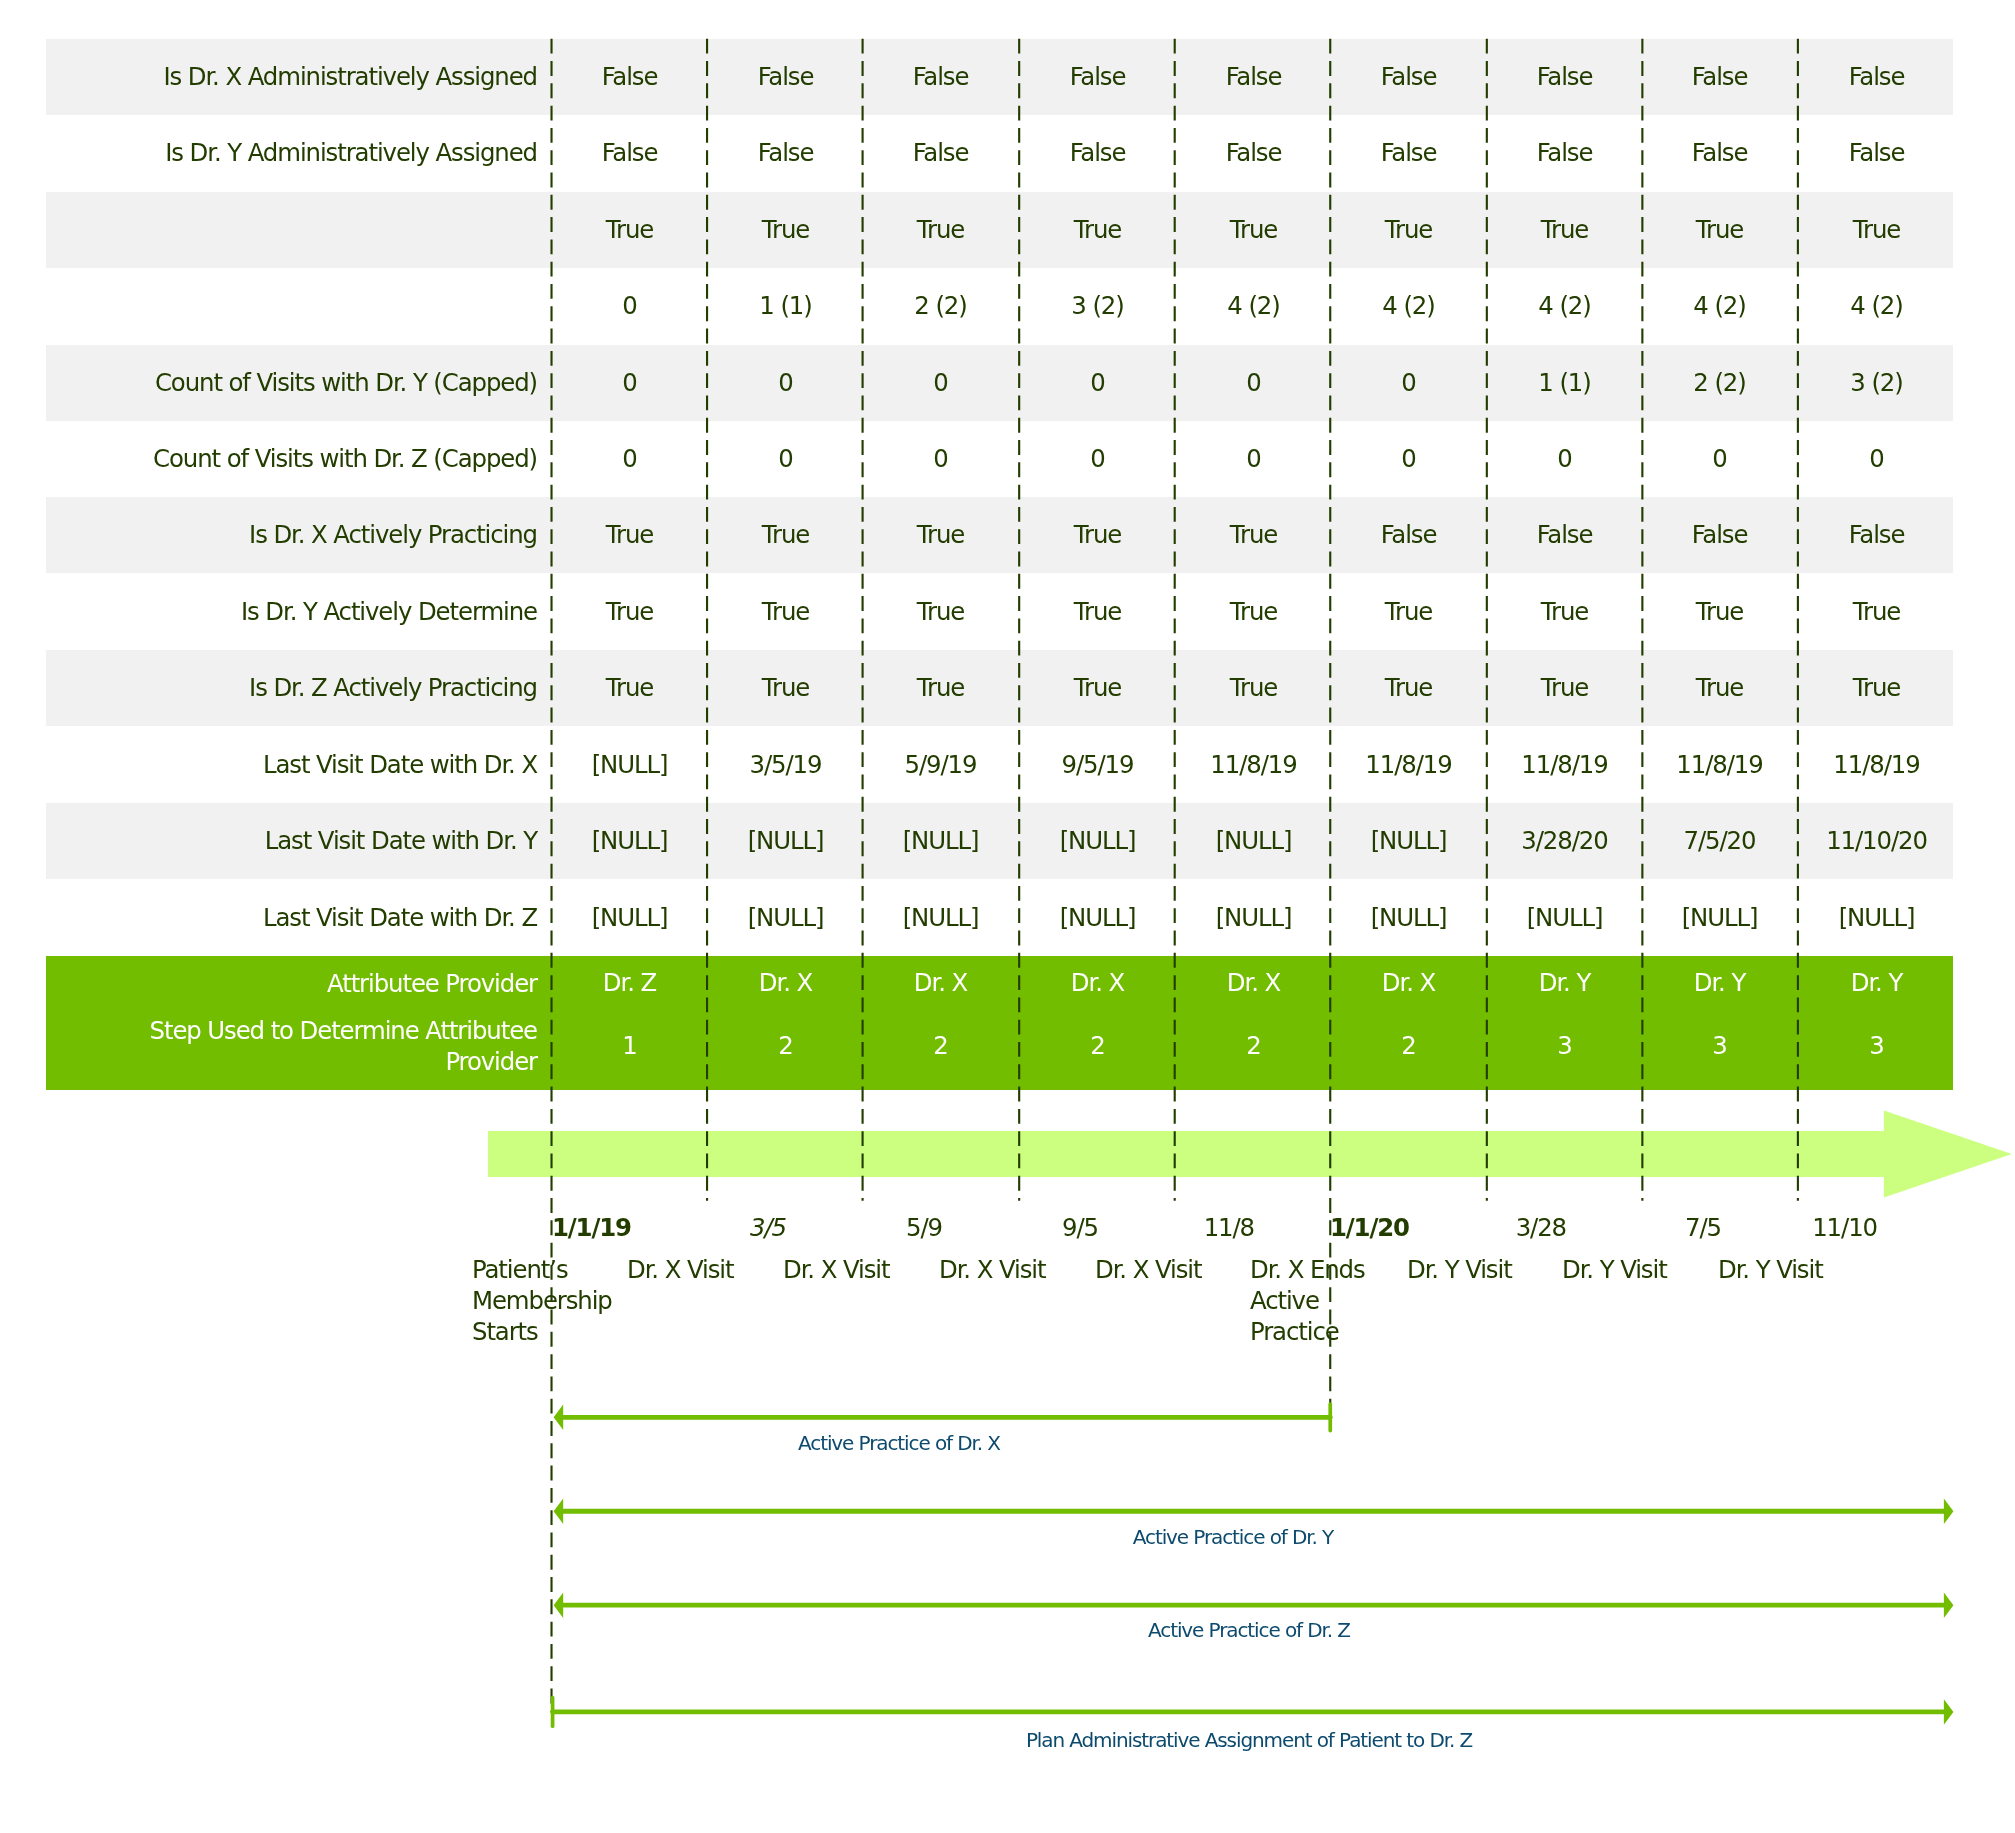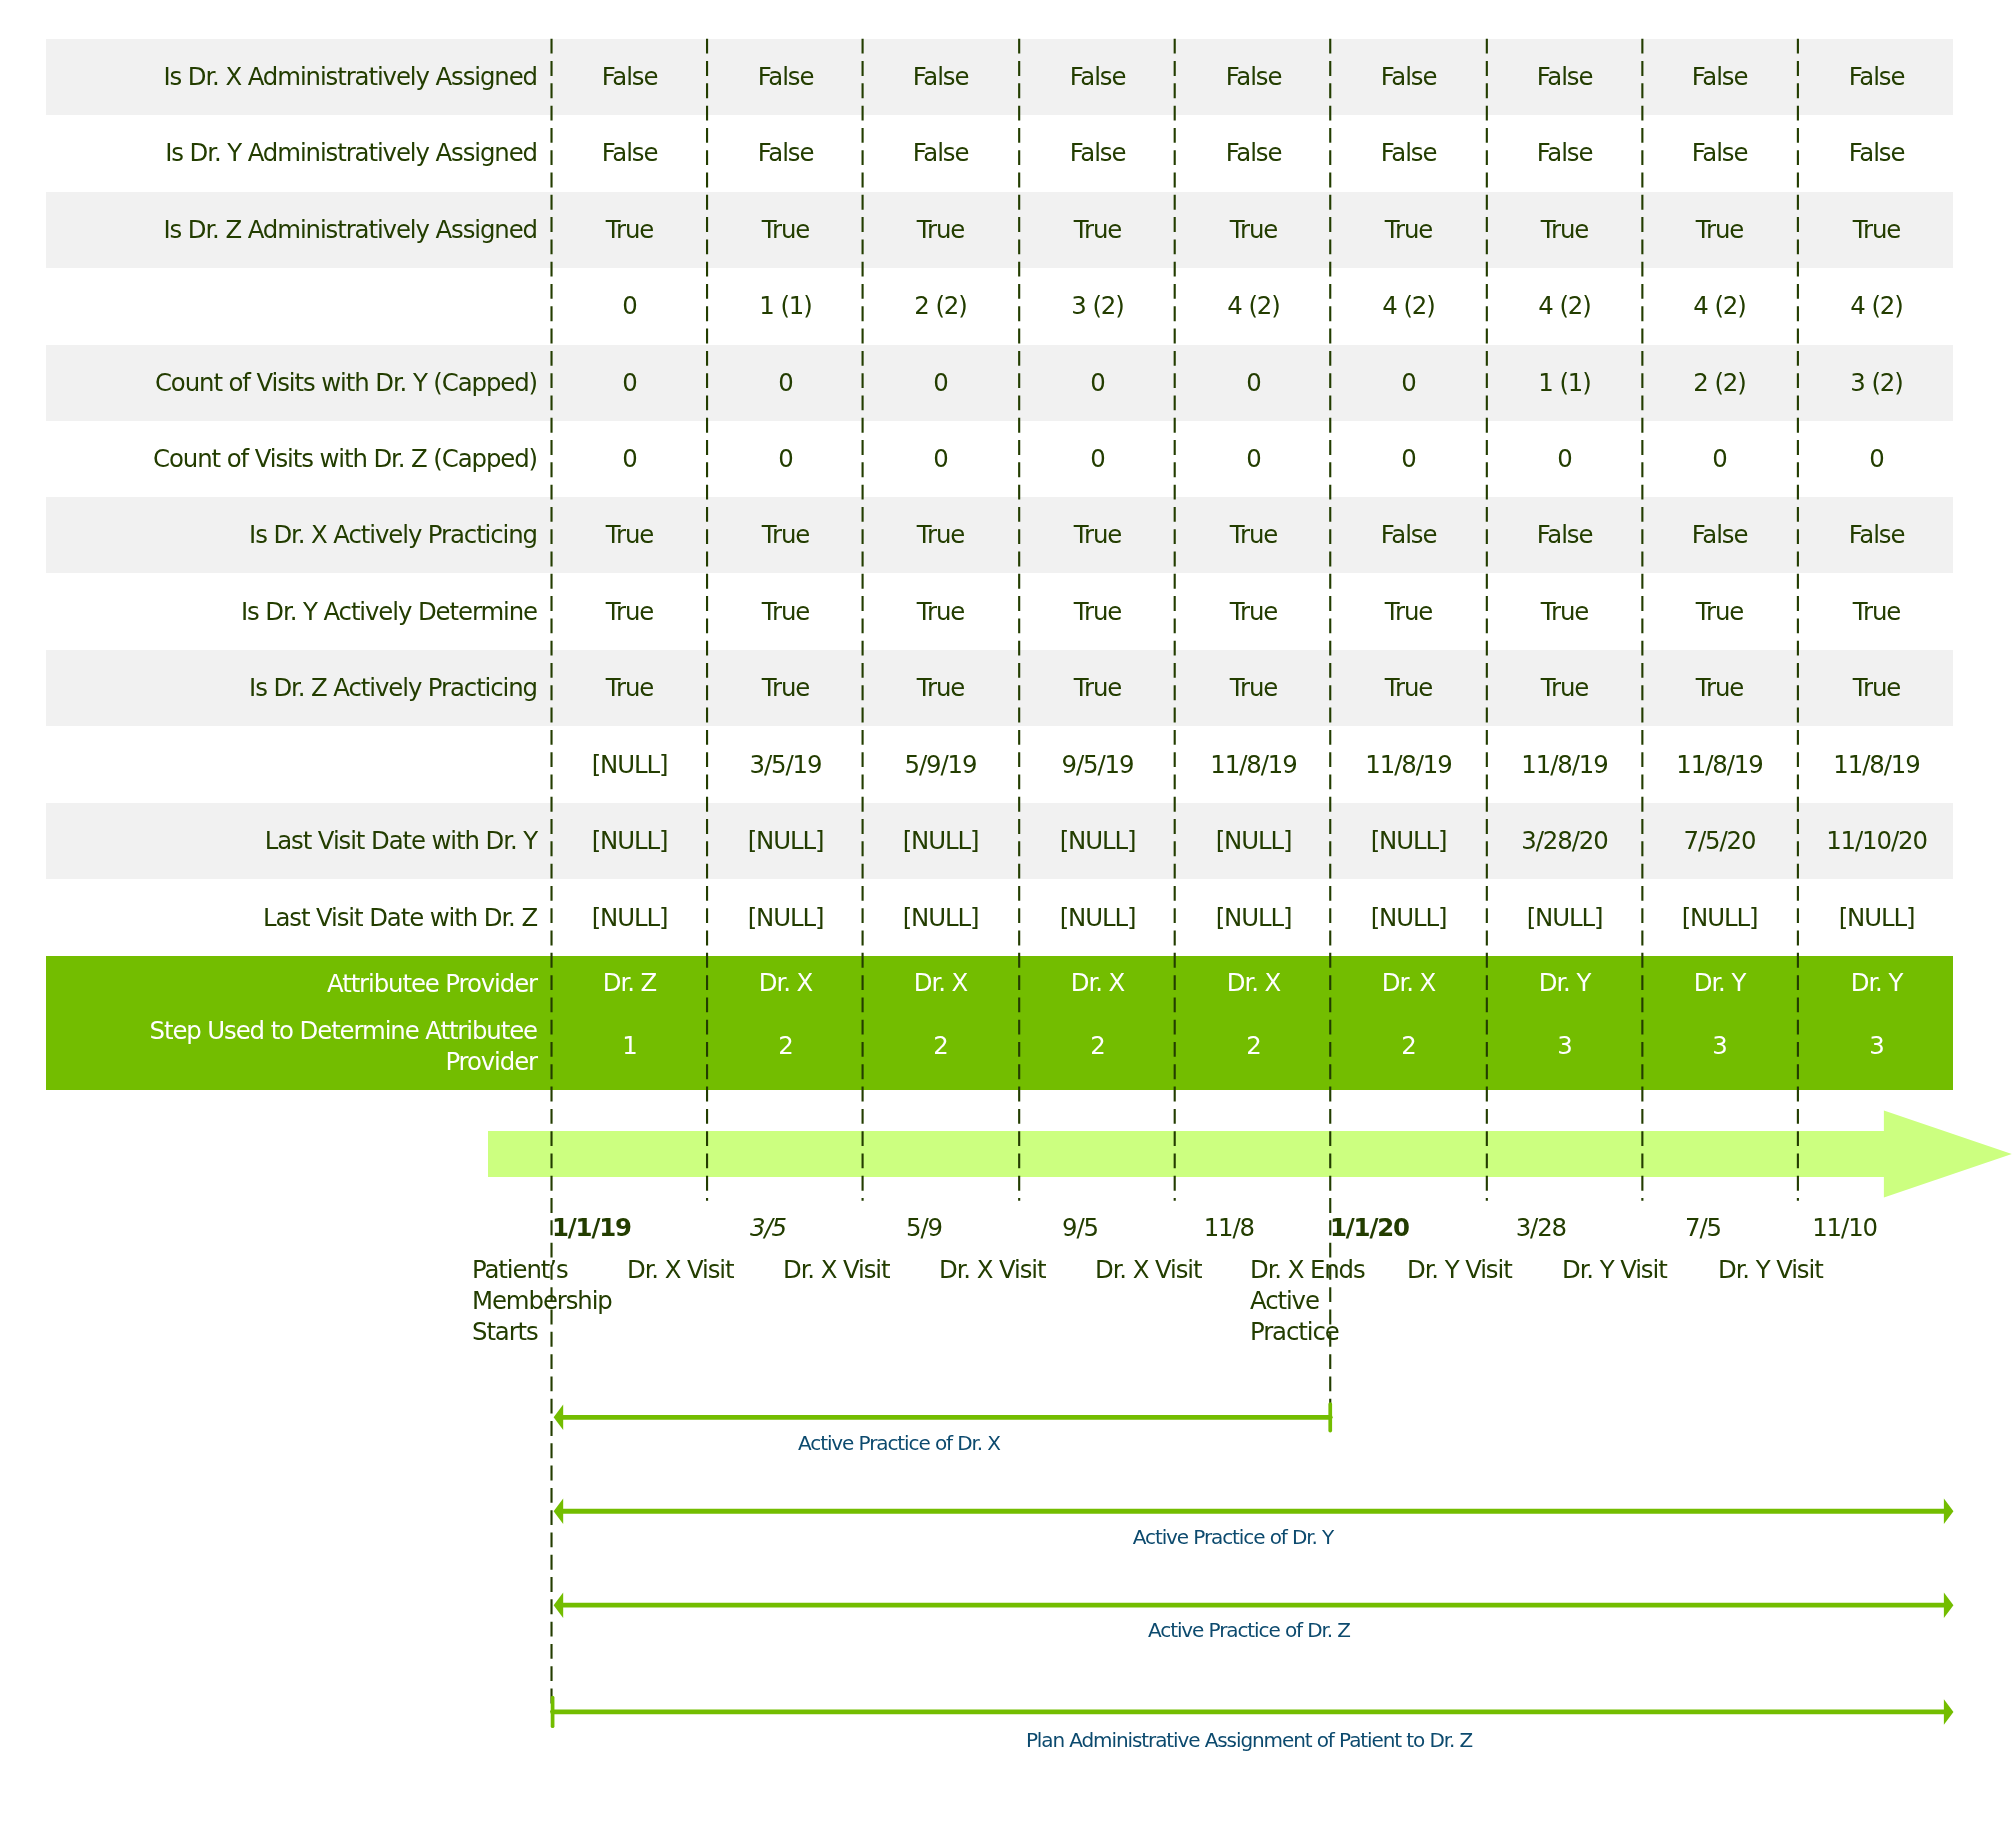--- a/index.html
+++ b/index.html
@@ -49,21 +49,20 @@
       <div class="cell" style="left: 739px;">False</div>
       <div class="cell" style="left: 894px;">False</div>
       <div class="cell" style="left: 1051px;">False</div>
       <div class="cell" style="left: 1207px;">False</div>
       <div class="cell" style="left: 1362px;">False</div>
       <div class="cell" style="left: 1518px;">False</div>
       <div class="cell" style="left: 1673px;">False</div>
       <div class="cell" style="left: 1830px;">False</div>
     </div>
     <div class="row shaded" style="top: 192px;">
-      <div class="row-label">Is Dr. Z Administratively Assigned</div>
       <div class="cell" style="left: 583px;">True</div>
       <div class="cell" style="left: 739px;">True</div>
       <div class="cell" style="left: 894px;">True</div>
       <div class="cell" style="left: 1051px;">True</div>
       <div class="cell" style="left: 1207px;">True</div>
       <div class="cell" style="left: 1362px;">True</div>
       <div class="cell" style="left: 1518px;">True</div>
       <div class="cell" style="left: 1673px;">True</div>
       <div class="cell" style="left: 1830px;">True</div>
     </div>
@@ -132,20 +131,21 @@
       <div class="cell" style="left: 739px;">True</div>
       <div class="cell" style="left: 894px;">True</div>
       <div class="cell" style="left: 1051px;">True</div>
       <div class="cell" style="left: 1207px;">True</div>
       <div class="cell" style="left: 1362px;">True</div>
       <div class="cell" style="left: 1518px;">True</div>
       <div class="cell" style="left: 1673px;">True</div>
       <div class="cell" style="left: 1830px;">True</div>
     </div>
     <div class="row" style="top: 727px;">
+      <div class="row-label">Last Visit Date with Dr. X</div>
       <div class="cell" style="left: 583px;">[NULL]</div>
       <div class="cell" style="left: 739px;">3/5/19</div>
       <div class="cell" style="left: 894px;">5/9/19</div>
       <div class="cell" style="left: 1051px;">9/5/19</div>
       <div class="cell" style="left: 1207px;">11/8/19</div>
       <div class="cell" style="left: 1362px;">11/8/19</div>
       <div class="cell" style="left: 1518px;">11/8/19</div>
       <div class="cell" style="left: 1673px;">11/8/19</div>
       <div class="cell" style="left: 1830px;">11/8/19</div>
     </div>

